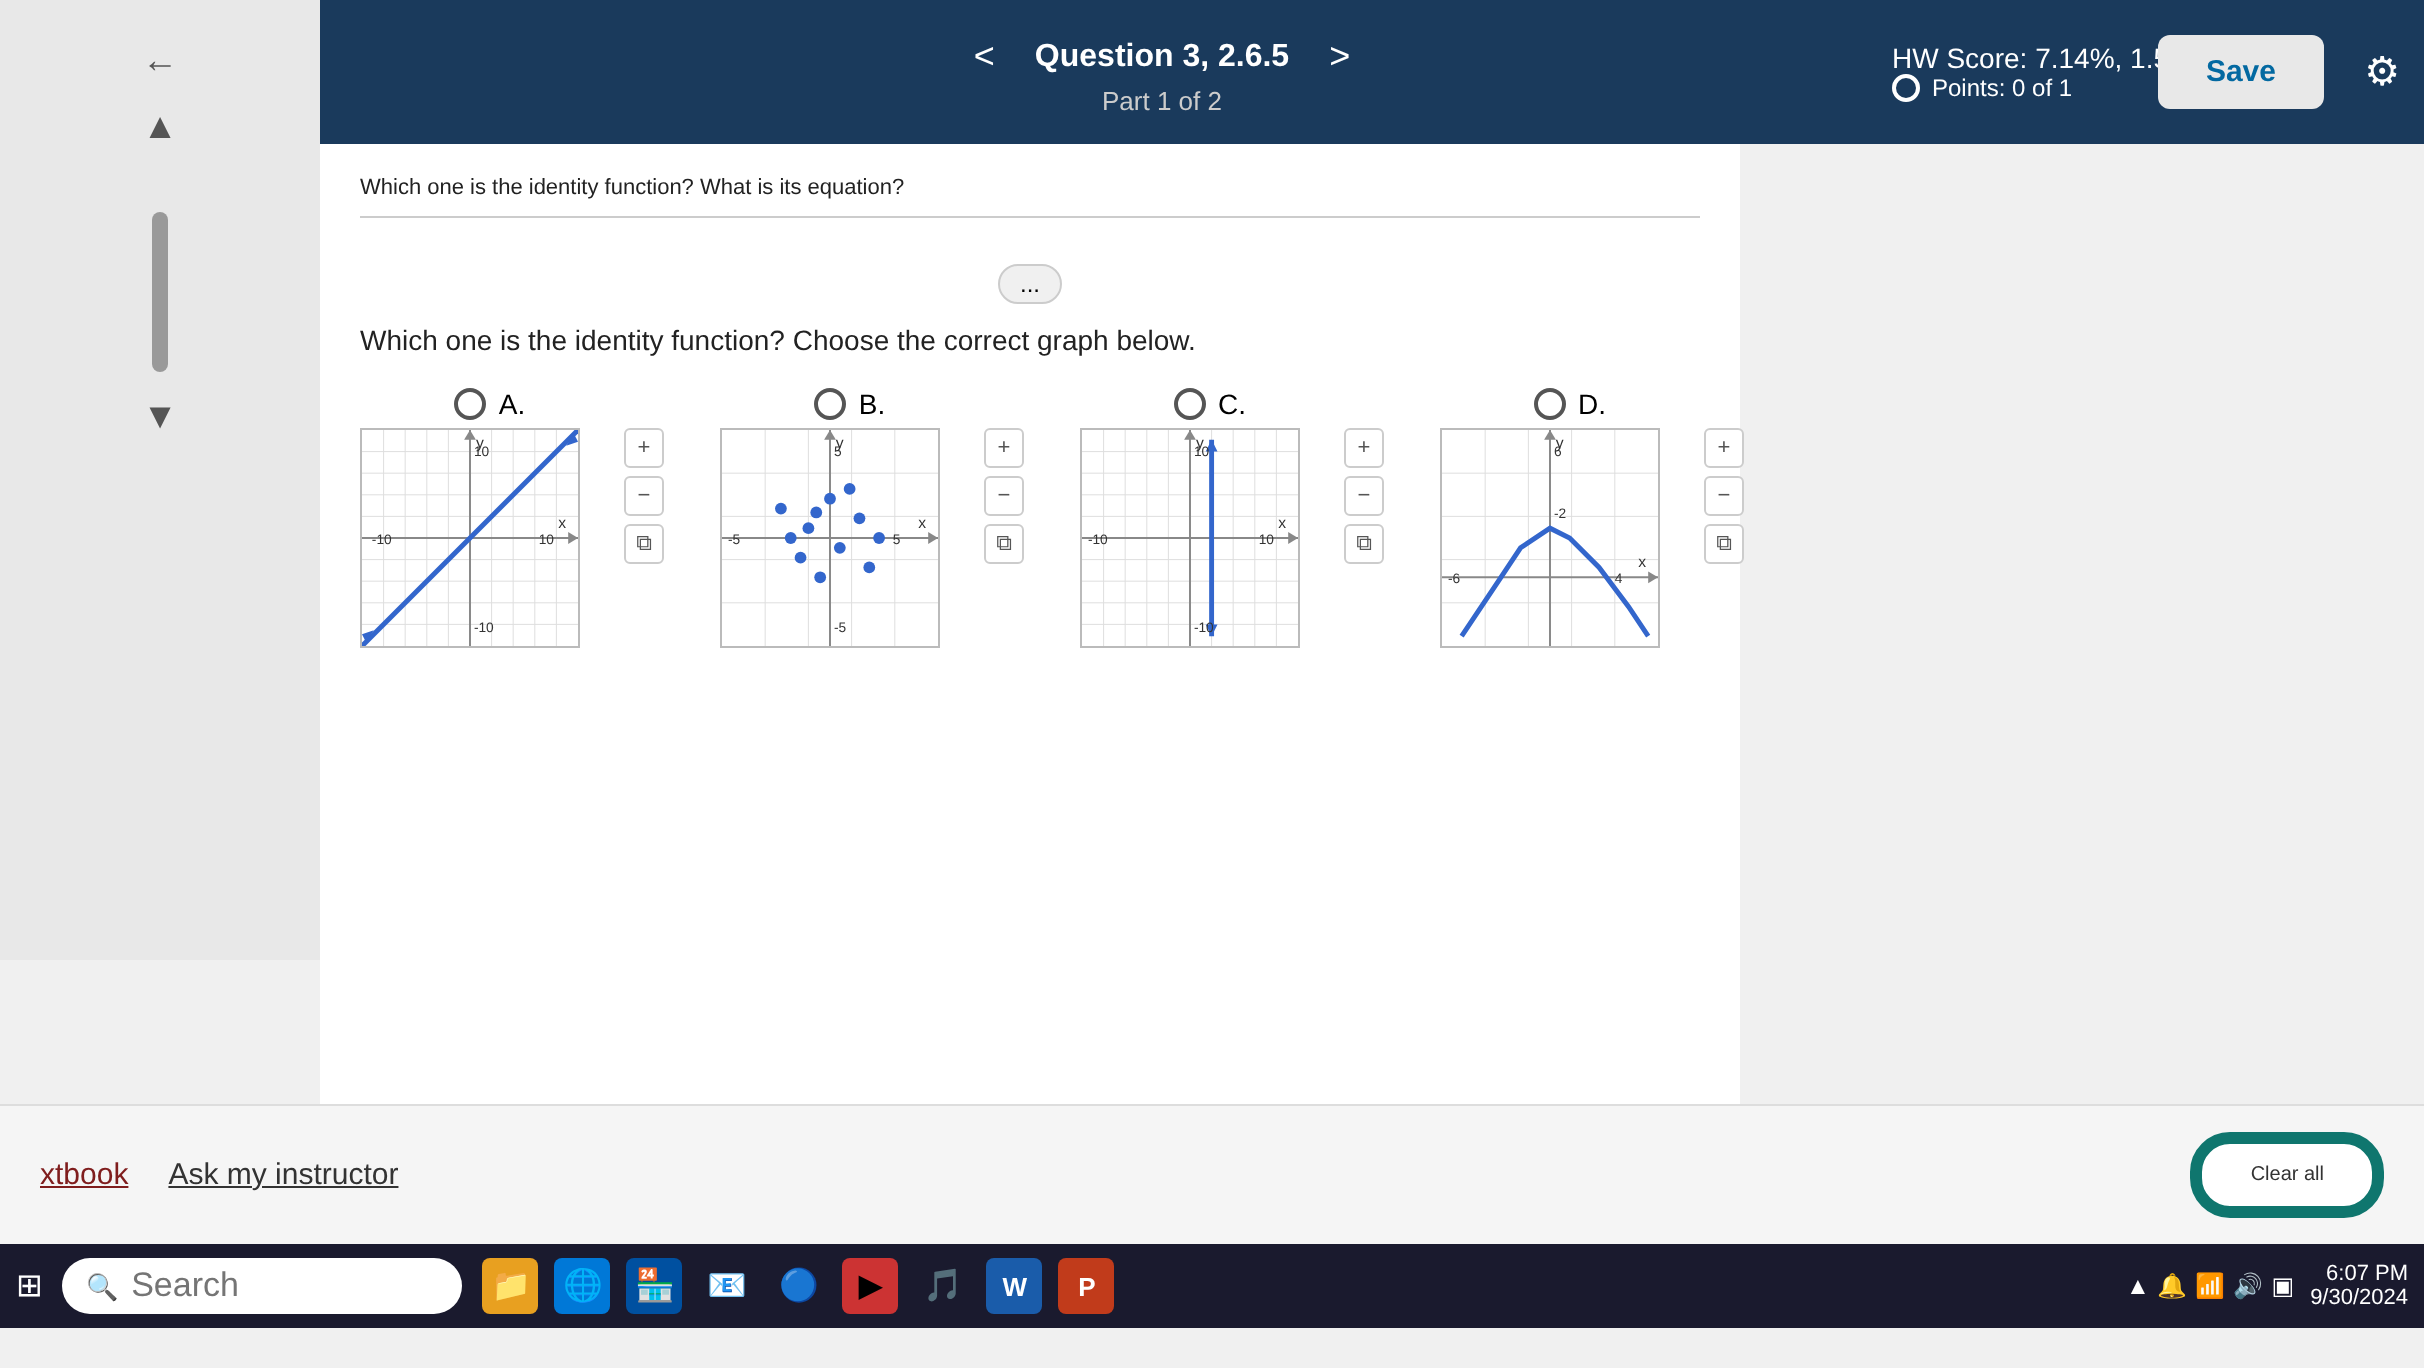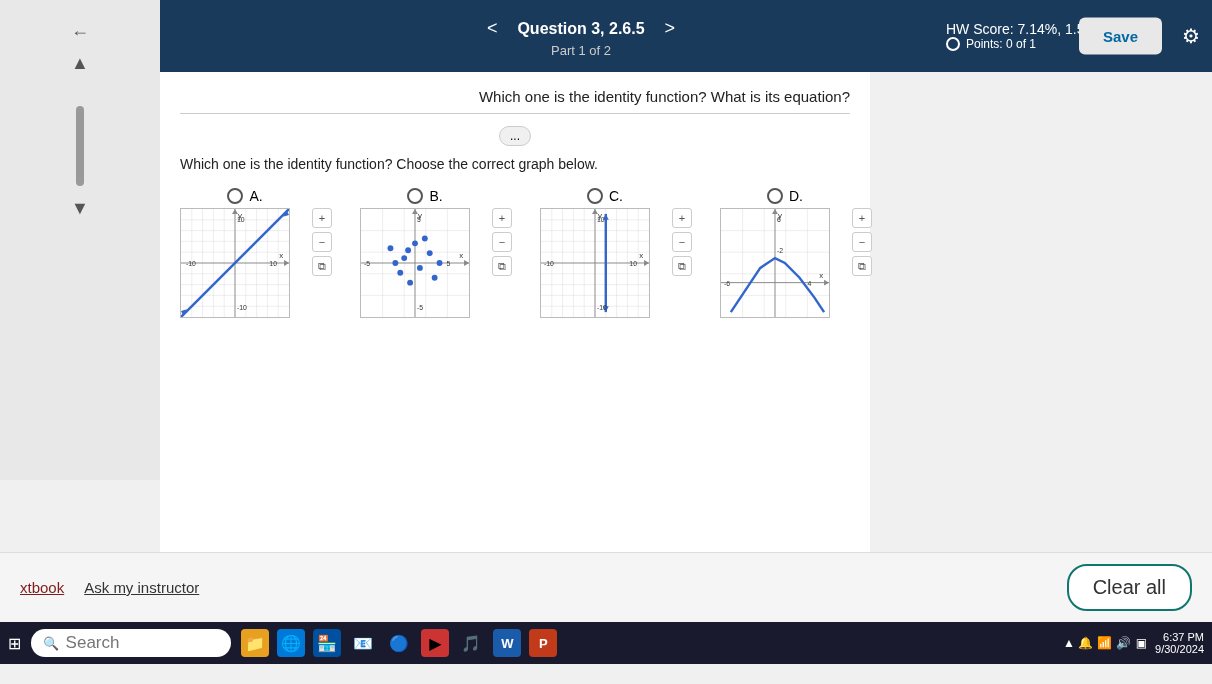--- a/index.html
+++ b/index.html
@@ -40,21 +40,21 @@
     }
     .sidebar-arrow { font-size: 18px; color: #555; cursor: pointer; }
     .sidebar-scroll { width: 8px; height: 80px; background: #999; border-radius: 4px; margin-top: 20px; }
 
     .question-area {
       margin-left: 160px;
       padding: 16px 20px 10px 20px;
       background: white;
       height: 480px;
     }
-    .question-header { font-size: 15px; color: #222; margin-bottom: 12px; border-bottom: 1px solid #ccc; padding-bottom: 8px; text-align: right; }
+    .question-header { font-size: 11px; color: #222; margin-bottom: 23px; border-bottom: 1px solid #ccc; padding-bottom: 8px; }
     .ellipsis-btn { background: #f0f0f0; border: 1px solid #ccc; border-radius: 10px; padding: 2px 10px; font-size: 12px; cursor: pointer; display: block; margin: 0 auto 10px auto; width: fit-content; }
     .sub-question { font-size: 14px; color: #222; margin-bottom: 16px; }
     .options-row { display: flex; align-items: flex-start; gap: 20px; }
     .option { display: flex; flex-direction: column; align-items: center; gap: 4px; }
     .option-label { display: flex; align-items: center; gap: 6px; font-size: 14px; }
     .radio-circle { width: 16px; height: 16px; border-radius: 50%; border: 2px solid #555; display: inline-block; cursor: pointer; }
 
     
     .graph-container { position: relative; width: 130px; height: 130px; }
     .graph-inner { width: 110px; height: 110px; background: white; border: 1px solid #bbb; position: relative; overflow: hidden; }
@@ -66,22 +66,22 @@
       background: #f5f5f5;
       border-top: 1px solid #ddd;
       height: 70px;
       display: flex;
       align-items: center;
       padding: 0 20px;
       gap: 20px;
     }
     .spacer { flex: 1; }
     .clear-all-btn {
-      background: white; border: 2px solid #0f766e; border-radius: 20px;
-      padding: 10px 24px; font-size: 20px; cursor: pointer; color: #333;
+      background: white; border: 6px solid #0f766e; border-radius: 20px;
+      padding: 10px 24px; font-size: 10px; cursor: pointer; color: #333;
     }
     .check-answer-btn {
       background: #c0392b; color: white; border: none; border-radius: 20px;
       padding: 10px 28px; font-size: 15px; font-weight: bold; cursor: pointer;
     }
 
     
     .taskbar {
       background: #1a1a2e; height: 42px; display: flex; align-items: center;
       padding: 0 8px; gap: 6px;
@@ -381,19 +381,19 @@
     </div>
     <div class="taskbar-right">
       <div class="taskbar-sys-icons">
         <span>▲</span>
         <span>🔔</span>
         <span>📶</span>
         <span>🔊</span>
         <span>▣</span>
       </div>
       <div class="taskbar-time">
-        <div>6:37 PM</div>
+        <div>6:07 PM</div>
         <div>9/30/2024</div>
       </div>
     </div>
   </div>
 
 </div>
 
 </body></html>

